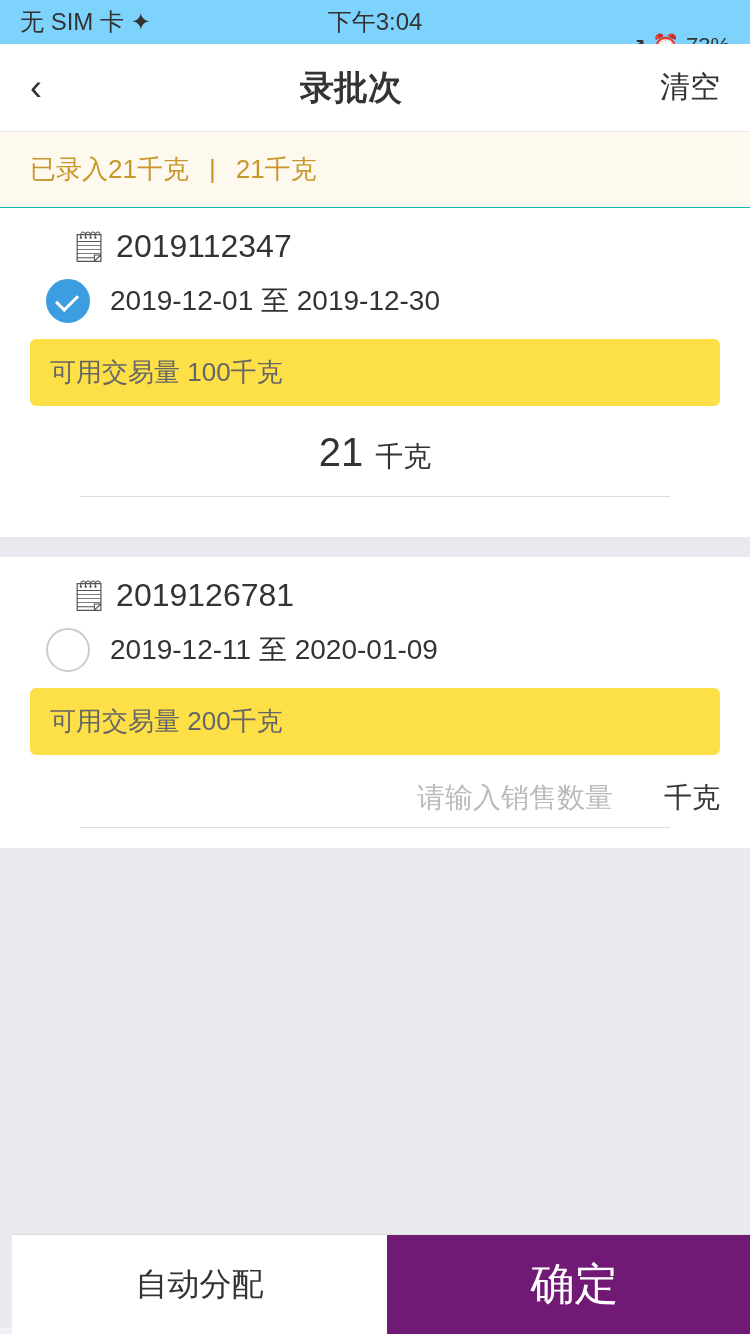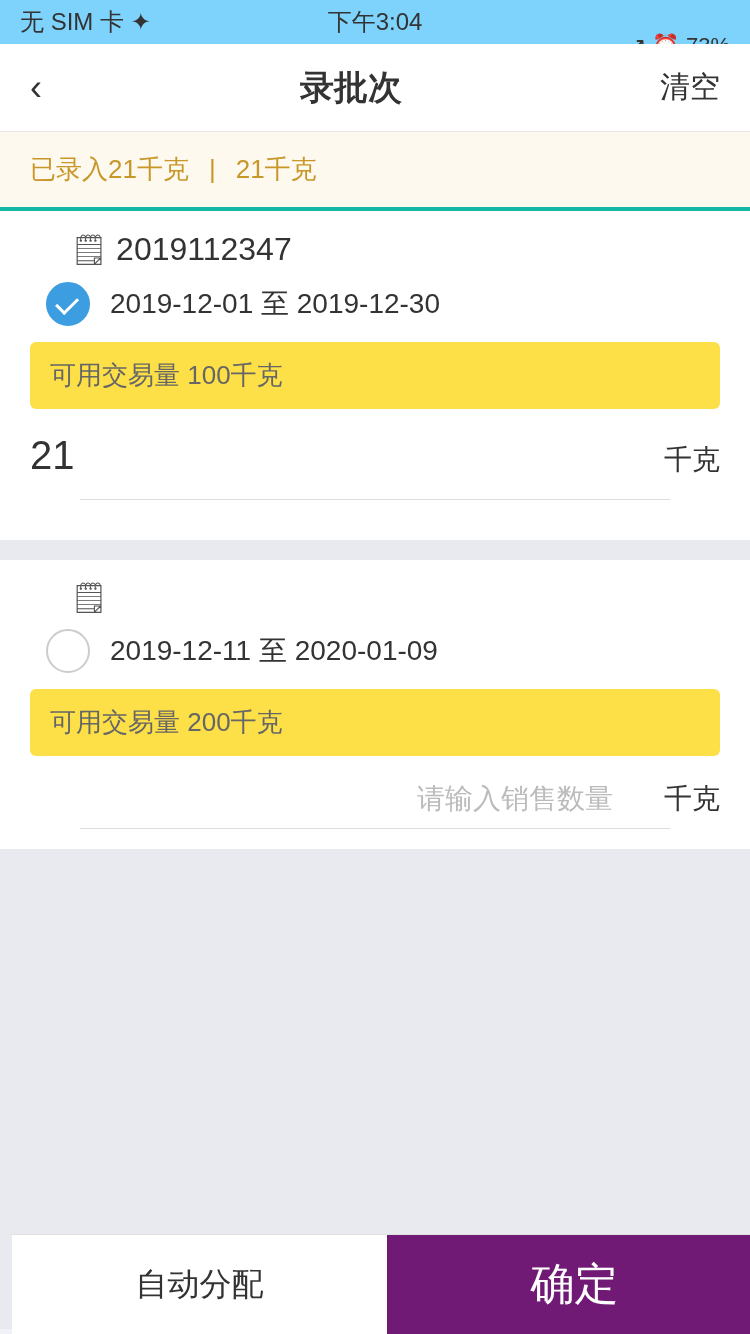--- a/index.html
+++ b/index.html
@@ -72,21 +72,21 @@
       cursor: pointer;
     }
 
     
     .info-banner {
       background: #fef9ee;
       padding: 20px 30px;
       display: flex;
       align-items: center;
       gap: 0;
-      border-bottom: 4px solid #14b8a6;
+      border-bottom: 1px solid #14b8a6;
     }
     .info-banner-label {
       color: #c8972a;
       font-size: 26px;
     }
     .info-banner-divider {
       color: #c8972a;
       margin: 0 20px;
       font-size: 26px;
     }
@@ -159,21 +159,21 @@
       background: #fde047;
       border-radius: 6px;
       padding: 16px 20px;
       font-size: 26px;
       color: #666;
     }
 
     
     .amount-row {
       display: flex;
-      justify-content: space-between;
+      justify-content: center;
       align-items: baseline;
       padding: 24px 30px 0 30px;
       background: #fff;
     }
     .amount-value {
       font-size: 40px;
       color: #333;
       font-weight: 400;
       margin-right: 12px;
     }
@@ -325,20 +325,21 @@
         <span class="amount-unit">千克</span>
       </div>
       <div class="divider-line"></div>
     </div>
 
     <div class="section-divider"></div>
 
     <div class="batch-item">
       <div class="batch-header">
         <span class="batch-doc-icon">🗒</span>
+        <span class="batch-number">2019126781</span>
       </div>
       <div class="batch-date-row">
         <div class="radio-circle"></div>
         <span class="batch-date">2019-12-11 至 2020-01-09</span>
       </div>
       <div class="batch-qty-box">
         <span>可用交易量 200千克</span>
       </div>
 
       <div class="input-row">

